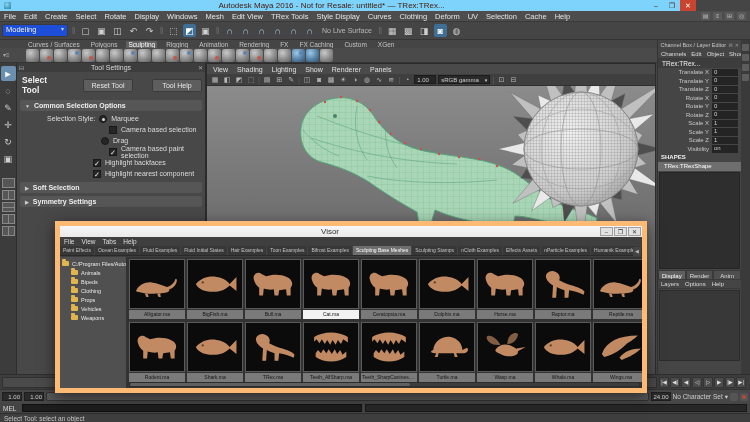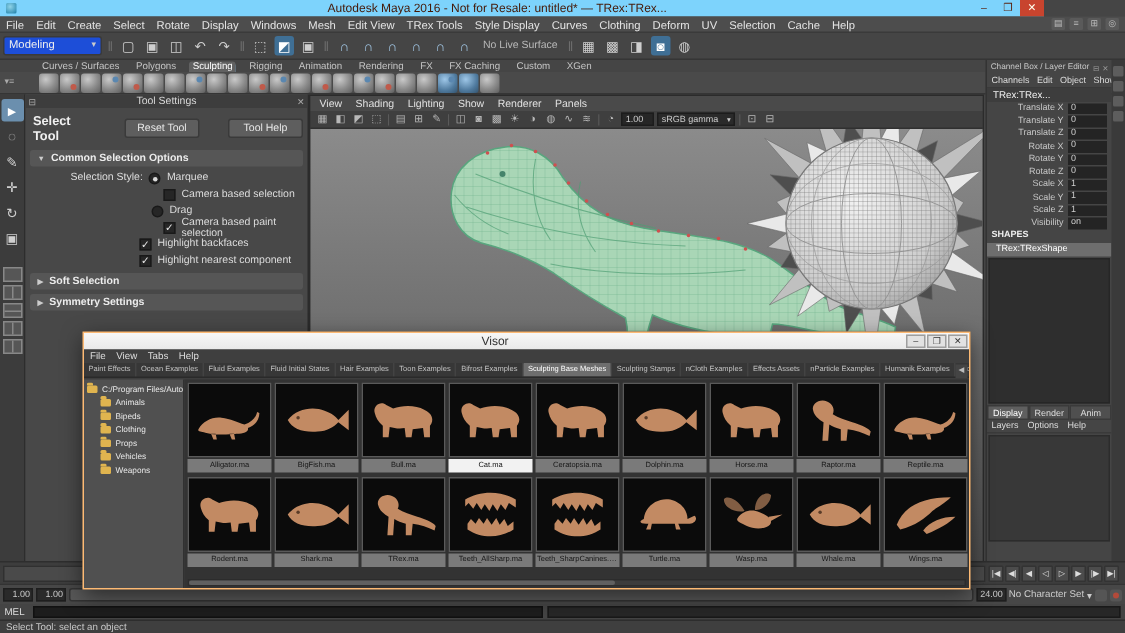--- a/index.html
+++ b/index.html
@@ -64,21 +64,21 @@
 .vpmenus{height:10px;background:#4a4a4a;display:flex;align-items:center;gap:9px;padding-left:6px}
 .vpmi{font-size:7px;color:#e0e0e0}
 .vpicons{height:12px;background:#3f3f3f;border-bottom:1px solid #303030;display:flex;align-items:center;gap:2px;padding-left:3px}
 .vic{width:10px;height:10px;font-size:7px;line-height:10px;text-align:center;color:#b8b8b8}
 .vsep{color:#5d5d5d;font-size:8px}
 .expfield{width:22px;height:9px;background:#262626;color:#ccc;font-size:6px;line-height:9px;padding-left:2px;border:1px solid #1c1c1c}
 .gamsel{width:52px;height:9px;background:#2a2a2a;color:#ccc;font-size:6px;line-height:9px;display:flex;padding:0 2px;border:1px solid #1c1c1c}
 .gamsel .ar{margin-left:auto;font-size:5px}
 .canvas{position:absolute;left:0;top:22px;width:448px;height:314px;background:linear-gradient(180deg,#8b8b8b 0%,#6e6e6e 45%,#474747 100%)}
 
-.visor{left:55px;top:221px;width:592px;height:172px;background:#3d3d3d;border:1px solid #fdba74;box-shadow:0 4px 14px rgba(0,0,0,.55);z-index:50}
+.visor{left:55px;top:221px;width:592px;height:172px;background:#3d3d3d;border:5px solid #fdba74;box-shadow:0 4px 14px rgba(0,0,0,.55);z-index:50}
 .vtitle{height:11px;background:linear-gradient(#f7f7f7,#e9e9e9);display:flex;align-items:center;color:#333;font-size:8px}
 .vtitle .t{flex:1;text-align:center}
 .vwbtn{width:13px;height:9px;margin-right:1px;background:#e2e2e2;border:1px solid #9e9e9e;font-size:6px;line-height:8px;text-align:center;color:#333}
 .vmenus{height:9px;background:#3f3f3f;display:flex;align-items:center;gap:7px;padding-left:4px}
 .vmi{font-size:6.5px;color:#ddd}
 .vtabs{height:10px;background:#373737;border-bottom:1px solid #2a2a2a;display:flex;align-items:flex-end;overflow:hidden;white-space:nowrap}
 .vtab{font-size:5px;color:#c2c2c2;padding:2px 3px;border-right:1px solid #434343;flex:0 0 auto}
 .vtab.active{background:#6e6e6e;color:#fff;border-radius:2px 2px 0 0}
 .vtabarrow{position:absolute;right:1px;top:21px;width:8px;height:9px;background:#444;color:#bbb;font-size:5px;line-height:9px;text-align:center}
 .vbody{position:absolute;left:0;top:31px;right:0;bottom:0;display:flex}

